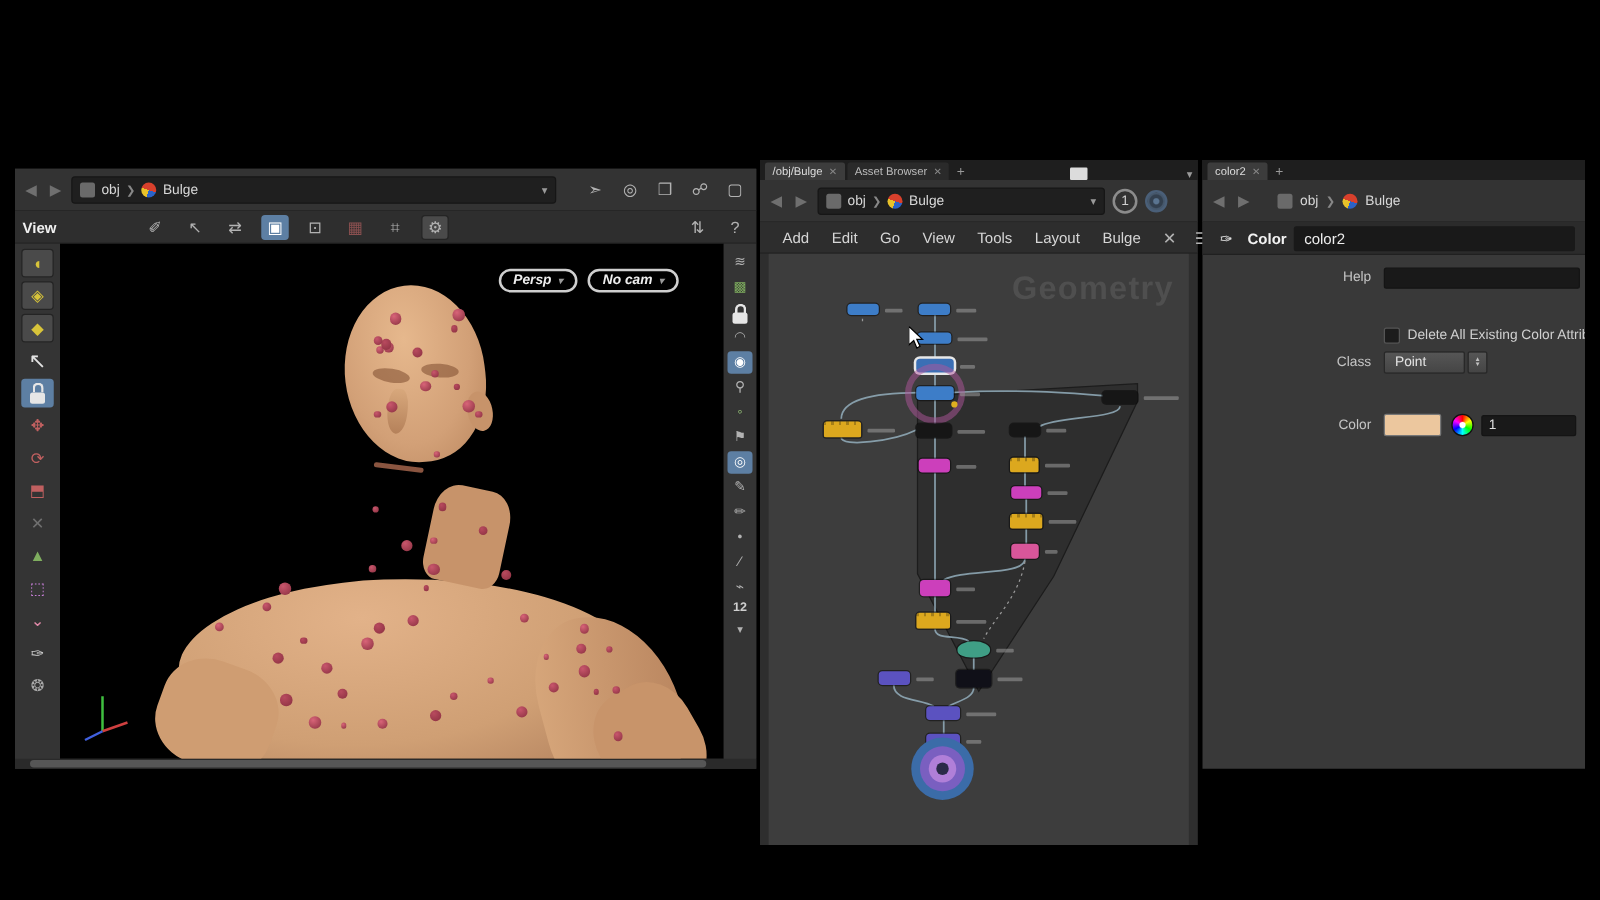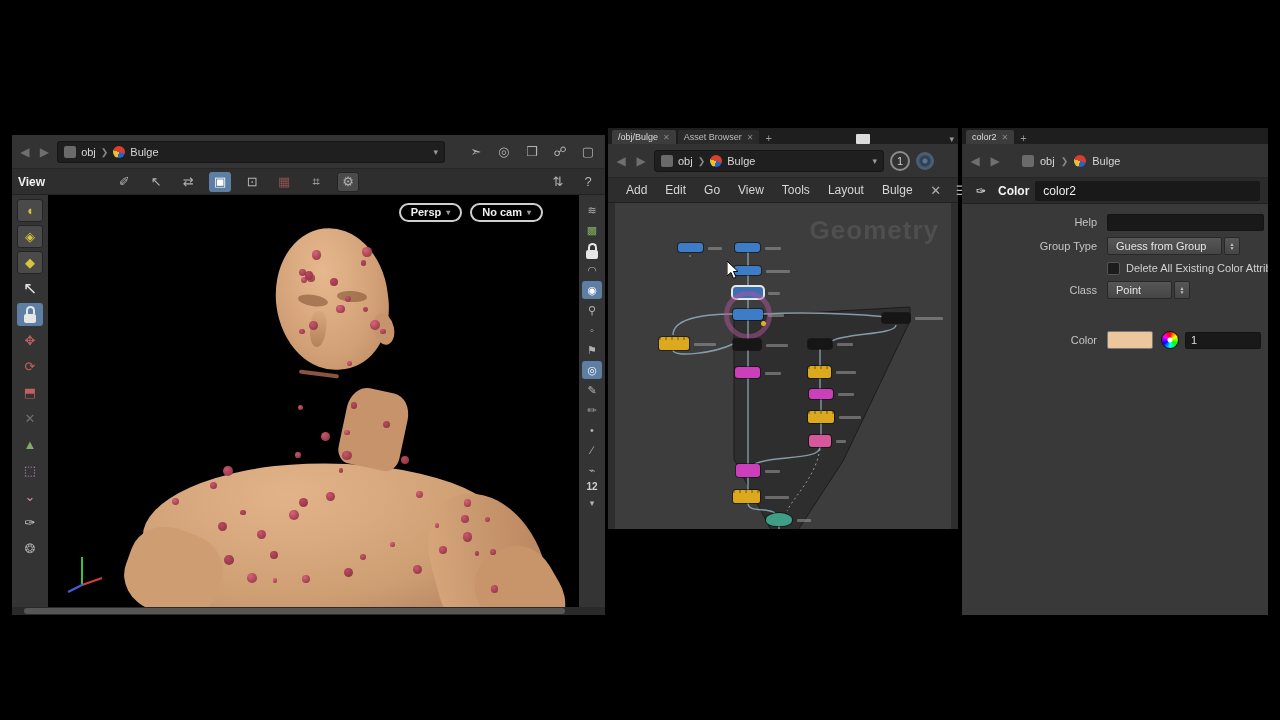--- a/index.html
+++ b/index.html
@@ -1,21 +1,21 @@
 <!DOCTYPE html>
 <html><head>
 <meta charset="utf-8">
 <style>
   * { box-sizing: border-box; margin: 0; padding: 0; }
   html,body { width:1280px; height:720px; background:#000; overflow:hidden;
     font-family:"Liberation Sans", sans-serif; }
   .abs { position:absolute; }
   
   #left-pane  { position:absolute; left:12px;  top:135px; width:593px; height:480px; background:#383838; }
-  #mid-pane   { position:absolute; left:608px; top:128px; width:350px; height:401px; background:#383838; }
+  #mid-pane   { position:absolute; left:608px; top:128px; width:350px; height:548px; background:#383838; }
   #right-pane { position:absolute; left:962px; top:128px; width:306px; height:487px; background:#393939; }
   
   .pathbar { position:absolute; left:0; right:0; height:34px; background:#333;
     display:flex; align-items:center; gap:6px; padding:0 6px; border-bottom:1px solid #262626; }
   .navarrow { color:#6f6f6f; font-size:12px; width:14px; text-align:center; }
   .crumbfield { background:#1f1f1f; border:1px solid #161616; border-radius:3px; height:22px;
     display:flex; align-items:center; gap:5px; padding:0 6px; color:#d8d8d8; font-size:11px; }
   .crumb-ico { width:12px; height:12px; background:#6a6a6a; border-radius:2px; display:inline-block; }
   .bulge-ico { width:12px; height:12px; border-radius:50%; display:inline-block;
     background:conic-gradient(#d8402c 0 30%, #2a62c8 30% 55%, #e8c22a 55% 80%, #d8402c 80%); }
@@ -221,21 +221,21 @@
         <div class="dot" style="left: 342.169px; top: 347.133px; width: 4.40884px; height: 4.40884px; background: radial-gradient(circle at 35% 30%, rgb(216, 100, 120), rgb(138, 48, 64));"></div>
         <div class="dot" style="left: 290.713px; top: 273.484px; width: 4.08159px; height: 4.08159px; background: radial-gradient(circle at 35% 30%, rgb(184, 74, 94), rgb(138, 48, 64));"></div>
         <div class="dot" style="left: 437.325px; top: 321.779px; width: 5.17233px; height: 5.17233px; background: radial-gradient(circle at 35% 30%, rgb(200, 86, 108), rgb(138, 48, 64));"></div>
         <div class="dot" style="left: 442.744px; top: 390.105px; width: 7.72274px; height: 7.72274px; background: radial-gradient(circle at 35% 30%, rgb(200, 86, 108), rgb(138, 48, 64));"></div>
         <div class="dot" style="left: 414.62px; top: 337.081px; width: 9.46783px; height: 9.46783px; background: radial-gradient(circle at 35% 30%, rgb(200, 86, 108), rgb(138, 48, 64));"></div>
         <div class="dot" style="left: 441.971px; top: 353.896px; width: 5.65386px; height: 5.65386px; background: radial-gradient(circle at 35% 30%, rgb(200, 86, 108), rgb(138, 48, 64));"></div>
         <div class="dot" style="left: 412.952px; top: 319.972px; width: 8.34328px; height: 8.34328px; background: radial-gradient(circle at 35% 30%, rgb(200, 86, 108), rgb(138, 48, 64));"></div>
         <div class="dot" style="left: 426.507px; top: 356.056px; width: 4.76981px; height: 4.76981px; background: radial-gradient(circle at 35% 30%, rgb(184, 74, 94), rgb(138, 48, 64));"></div>
       </div>
 
-    <div class="abs" style="right:36px; top:8px; display:flex; gap:8px;">
+    <div class="abs" style="right:36px; top:20px; display:flex; gap:8px;font-style:italic;">
       <div class="pill">
         <span>Persp</span>
         <span class="ddown">▾</span>
       </div>
       <div class="pill">
         <span>No cam</span>
         <span class="ddown">▾</span>
       </div>
     </div>
 
@@ -423,28 +423,20 @@
   <div id="rp-header">
     <span class="icon" style="color:#e8e8e8; font-size:12px;">✑</span>
     <span id="rp-type">Color</span>
     <div id="rp-name">color2</div>
   </div>
 
   <div class="prow" style="top:84px;">
     <span class="plabel">Help</span>
     <div class="pfield" style="flex:1; margin-right:4px;"></div>
   </div>
-  <div class="prow" style="top:108px;">
-    <span class="plabel">Group Type</span>
-    <div class="pselect" style="width:115px;">Guess from Group</div>
-    <div class="spin">
-        <span>▲</span>
-        <span>▼</span>
-      </div>
-  </div>
   <div class="prow" style="top:130px;">
     <span class="plabel"></span>
     <div class="chk"></div>
     <span class="clip" style="color:#d0d0d0; font-size:11px; margin-left:6px; flex:1;">Delete All Existing Color Attributes</span>
   </div>
   <div class="prow" style="top:152px;">
     <span class="plabel">Class</span>
     <div class="pselect" style="width:65px;">Point</div>
     <div class="spin">
         <span>▲</span>

